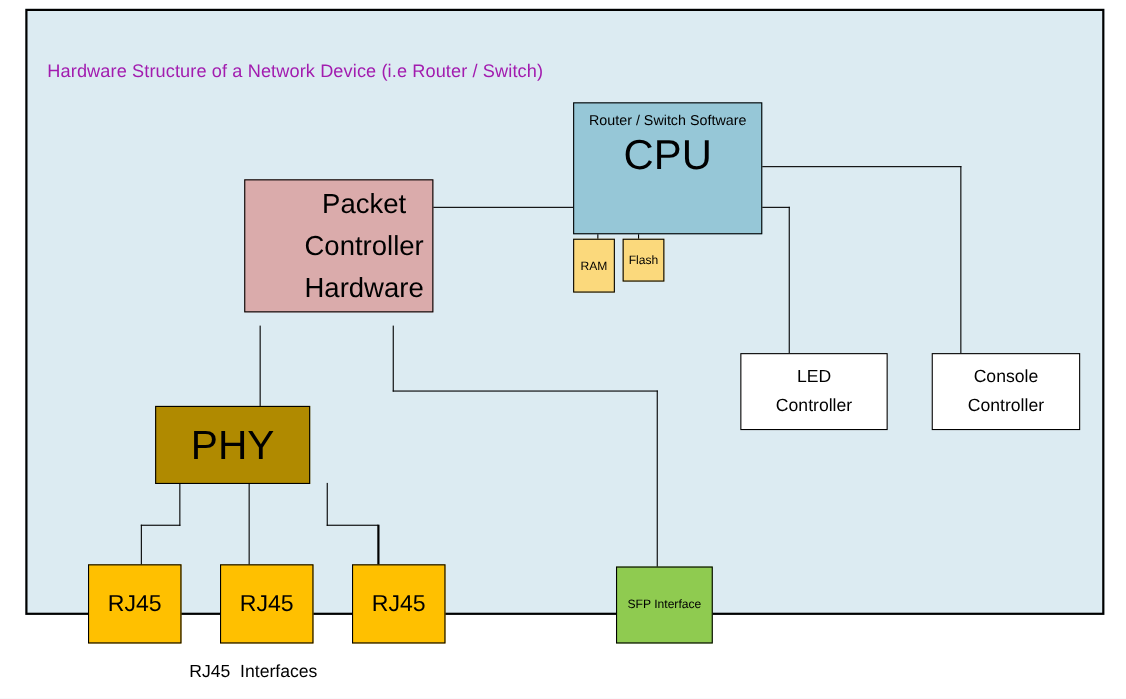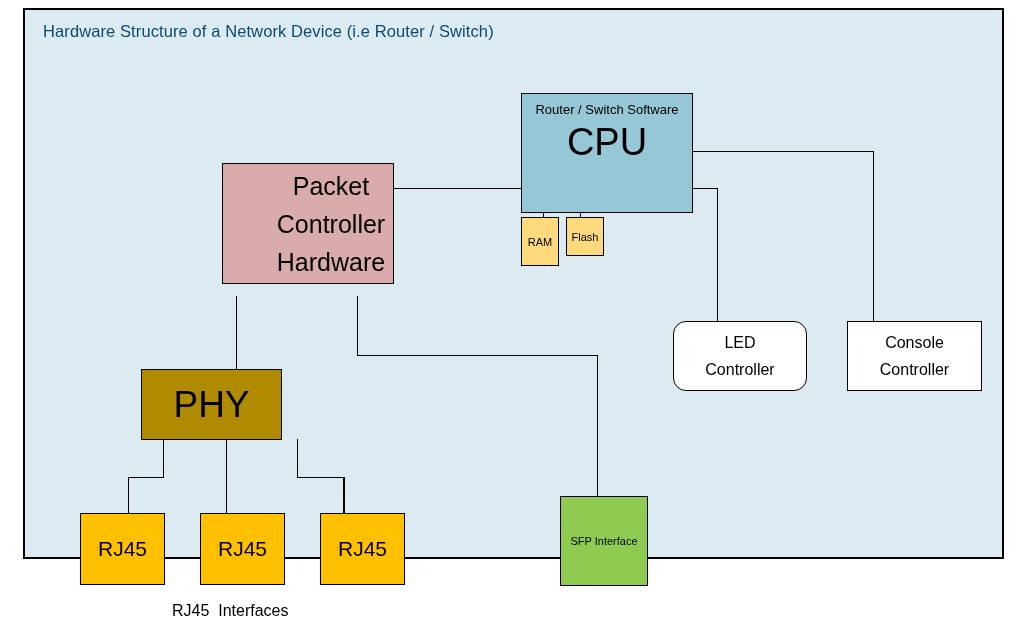--- a/index.html
+++ b/index.html
@@ -21,37 +21,37 @@
   }
   .cpu   { left:521px; top:93px;  width:172px; height:120px; justify-content:flex-start; }
   .cpu-sub  { font-size:13px; margin-top:8px; }
   .cpu-main { font-size:38px; line-height:46px; margin-top:2px; }
   .ram   { left:521px; top:217px; width:38px;  height:49px;  font-size:11px; }
   .flash { left:566px; top:217px; width:38px;  height:39px;  font-size:11px; }
   .pps   { left:222px; top:163px; width:172px; height:121px; font-size:25px; line-height:38px;padding-left:46px; }
   .phy   { left:141px; top:369px; width:141px; height:71px;  font-size:37px; }
   .rj45  { top:513px; width:85px; height:72px; font-size:21px; }
   .rj1   { left:80px; }  .rj2 { left:200px; }  .rj3 { left:320px; }
-  .sfp   { left:560px; top:496px; width:88px;  height:90px;  font-size:11px; }
+  .sfp   { left:560px; top:515px; width:88px;  height:70px;  font-size:11px; }
   .ctrl  { top:321px; width:134px; height:70px; font-size:16px; line-height:27px; background:#fff; }
-  .led   { left:673px;border-radius:13px; }
+  .led   { left:673px; }
   .console { left:847px; width:135px; }
   .caption { position:absolute; left:172px; top:602px; font-size:16px; white-space:pre; }
   .ln { position:absolute; background:#000; }
   .h  { height:1.5px; }
   .v  { width:1.5px; }
 </style>
 </head>
 <body>
 
 <div class="canvas">
 
   <div class="board" style="background-color: rgb(220, 235, 242);"></div>
 
-  <div class="title" style="color: #0c4a6e;">Hardware Structure of a Network Device (i.e Router / Switch)</div>
+  <div class="title" style="color: #a21caf; margin-top: 34px;">Hardware Structure of a Network Device (i.e Router / Switch)</div>
 
   <div class="ln h" style="left: 393px; top: 187.5px; width: 128px; background-color: rgb(0, 0, 0);"></div>
   <div class="ln h" style="left: 692px; top: 150.5px; width: 182px; background-color: rgb(0, 0, 0);"></div>
   <div class="ln v" style="left: 872.5px; top: 151px; height: 170px; background-color: rgb(0, 0, 0);"></div>
   <div class="ln h" style="left: 692px; top: 187.5px; width: 26px; background-color: rgb(0, 0, 0);"></div>
   <div class="ln v" style="left: 716.5px; top: 188px; height: 133px; background-color: rgb(0, 0, 0);"></div>
   <div class="ln v" style="left: 542.5px; top: 212px; height: 6px; background-color: rgb(0, 0, 0);"></div>
   <div class="ln v" style="left: 579.5px; top: 212px; height: 6px; background-color: rgb(0, 0, 0);"></div>
   <div class="ln v" style="left: 235.5px; top: 296px; height: 74px; background-color: rgb(0, 0, 0);"></div>
   <div class="ln v" style="left: 356.5px; top: 296px; height: 60px; background-color: rgb(0, 0, 0);"></div>

